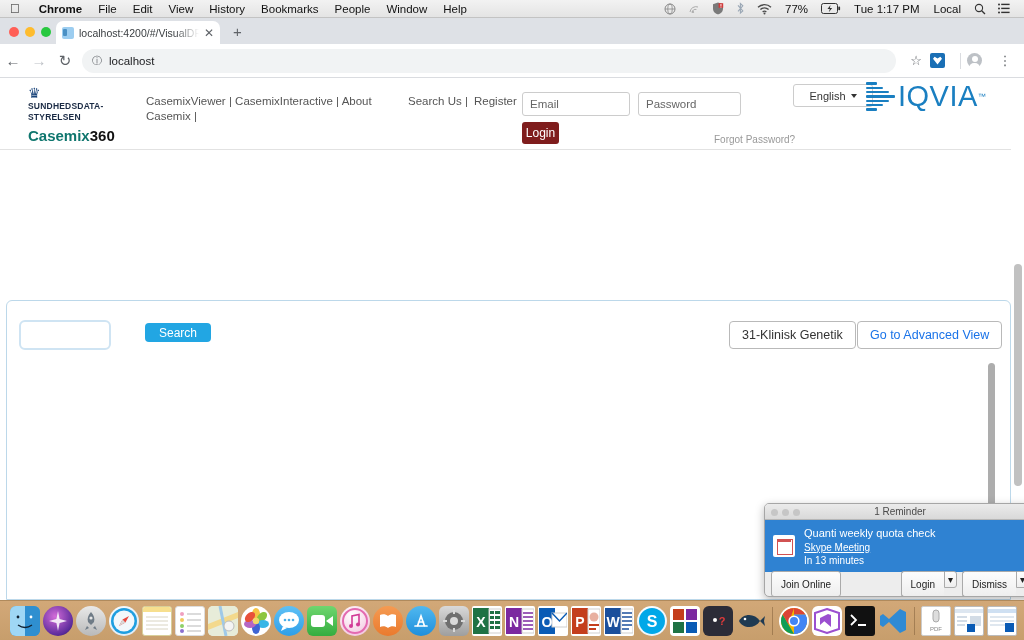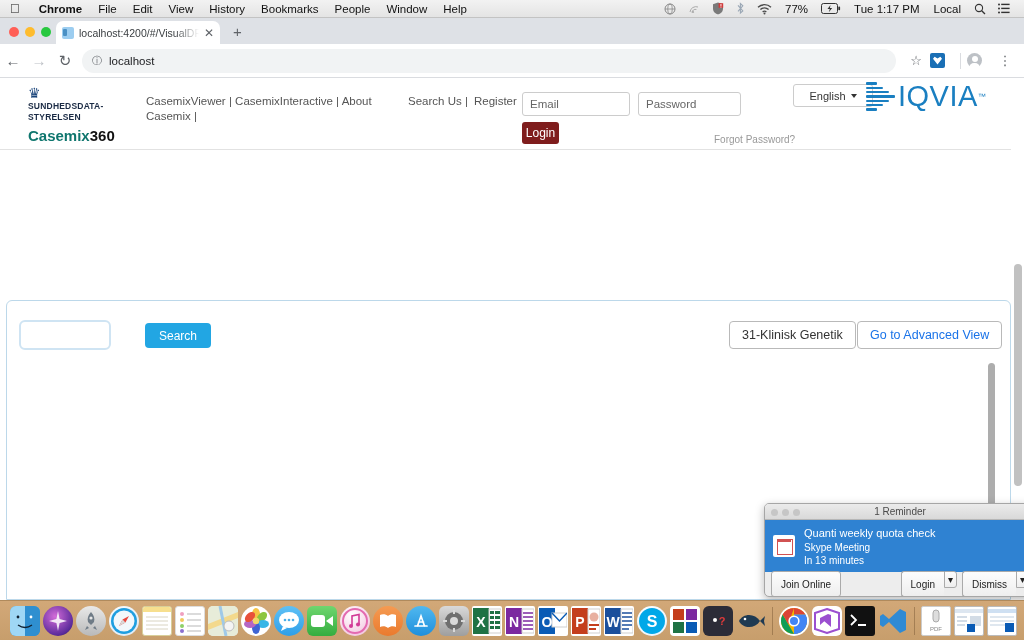--- a/index.html
+++ b/index.html
@@ -132,21 +132,21 @@
     position: absolute; left: 6px; top: 222px; width: 1005px; height: 300px;
     border: 1px solid #bcd8ea; border-radius: 6px 6px 0 0; background: #fff; overflow: hidden;
   }
   .panel-search-in {
     position: absolute; left: 12px; top: 19px; width: 92px; height: 30px;
     border: 2px solid #cfe4f3; border-radius: 6px; background: #fff;
     font-size: 12px; padding: 0 8px; outline: none; color: #333;
     font-family: "Liberation Sans", sans-serif;
   }
   .search-btn {
-    position: absolute; left: 138px; top: 22px; width: 66px; height: 25px;
+    position: absolute; left: 138px; top: 22px; width: 66px; height: 19px;
     background: #22a6e3; border: none; border-radius: 4px; color: #fff;
     font-size: 12px; cursor: pointer; font-family: "Liberation Sans", sans-serif;
   }
   .ghost-btn {
     position: absolute; height: 28px; border: 1px solid #b9b9b9; border-radius: 4px;
     background: #fff; font-size: 12.5px; display: flex; align-items: center;
     justify-content: center; padding: 0 12px; cursor: pointer; white-space: nowrap;
   }
   .btn-mdc { left: 722px; top: 20px; color: #333; }
   .btn-adv { left: 850px; top: 20px; color: #1a73e8; }
@@ -169,21 +169,21 @@
   .rm-dots { position: absolute; left: 6px; top: 5px; display: flex; gap: 4px; }
   .rm-dot { width: 7px; height: 7px; border-radius: 50%; background: #c6c6c6; }
   .rm-body { height: 52px; background: #2f82d2; display: flex; align-items: center; padding: 0 8px; }
   .rm-ico {
     width: 22px; height: 22px; background: #fff; border-radius: 2px; margin-right: 9px;
     position: relative; flex: none;
   }
   .rm-ico::before { content:""; position:absolute; left:4px; top:4px; width:14px; height:14px; border:1px solid #d15252; }
   .rm-ico::after { content:""; position:absolute; left:4px; top:4px; width:14px; height:3px; background:#d15252; }
   .rm-tx1 { font-size: 11px; color: #fff; line-height: 15px; }
-  .rm-tx2 { font-size: 10px; color: #fff; line-height: 13px; }
+  .rm-tx2 { font-size: 10px; color: #fff; line-height: 13px; text-decoration: underline; }
   .rm-tx3 { font-size: 10px; color: #fff; line-height: 13px; }
   .rm-foot { height: 24px; display: flex; align-items: center; padding: 0 6px; gap: 5px; }
   .rm-btn {
     height: 17px; background: linear-gradient(180deg,#fdfdfd,#eeeeee);
     border: 1px solid #aaa; border-radius: 3px; font-size: 10px; color: #222;
     padding: 12px 9px; display: flex; align-items: center; cursor: pointer;
     font-family: "Liberation Sans", sans-serif;
   }
   .rm-split { display: flex; }
   .rm-split .rm-btn:first-child { border-radius: 3px 0 0 3px; border-right: none; }

